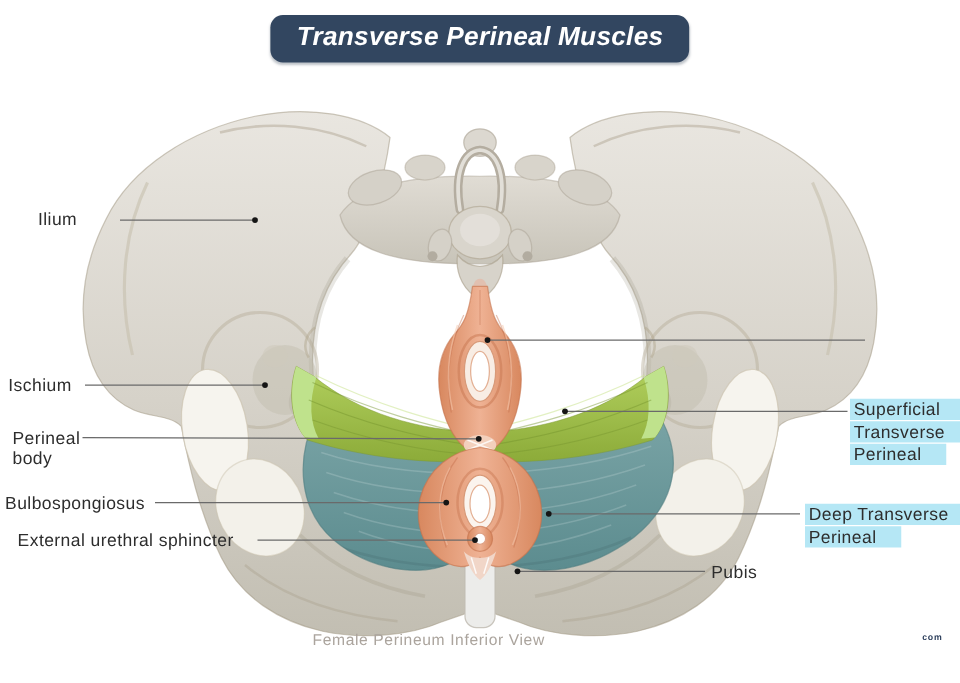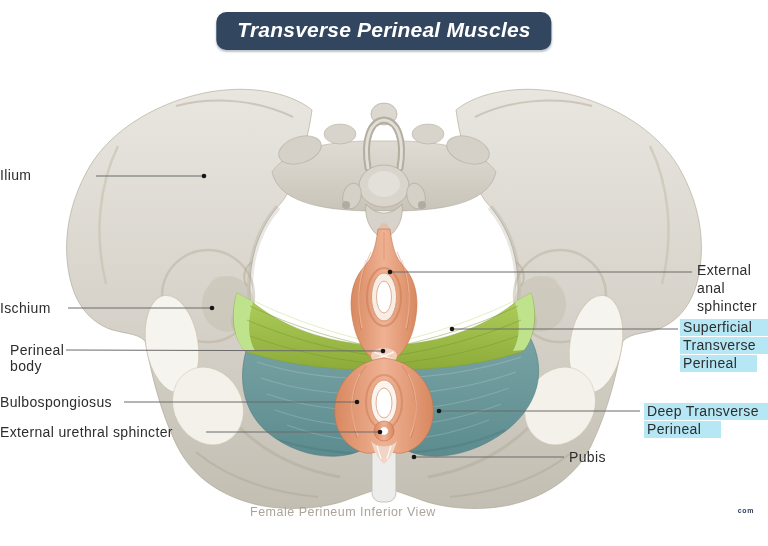--- a/index.html
+++ b/index.html
@@ -9,21 +9,21 @@
   html,body{margin:0;padding:0;background:#ffffff;}
   .stage{position:relative;width:768px;height:546px;background:#ffffff;overflow:hidden;
          font-family:"Liberation Sans","DejaVu Sans",sans-serif;}
   svg{position:absolute;left:0;top:0;}
   .title-badge{position:absolute;left:50%;top:12px;transform:translateX(-50%);
     background:var(--c-title-bg);color:var(--c-title-text);font-weight:bold;font-size:21px;
     padding:6px 21px 8px;border-radius:10px;letter-spacing:.2px;white-space:nowrap;
     box-shadow:0 2px 2px rgba(40,55,75,.3);font-style:italic;}
   .lbl{position:absolute;font-size:14px;color:var(--c-label-text);letter-spacing:.35px;
        line-height:15.5px;white-space:nowrap;}
-  .lbl.ra{text-align:left;}
+  .lbl.ra{text-align:center;}
   .hl{display:table;background:var(--c-highlight);padding:1px 20px 1px 3px;margin-bottom:1px;line-height:15px;}
   .caption{position:absolute;left:250px;top:505px;width:300px;text-align:left;
            font-size:12.5px;color:var(--c-caption-text);letter-spacing:.5px;}
   .brand{position:absolute;right:14px;top:511px;color:var(--c-brand-navy);
          font-weight:bold;font-size:13.5px;letter-spacing:.1px;text-align:right;}
   .brand .tld{display:block;font-size:7px;margin-top:-4px;letter-spacing:.6px;}
 </style>
 </head>
 <body>
 
@@ -203,25 +203,20 @@
     <div>Perineal</div>
     <div>body</div>
   </div>
   <div class="lbl ra" style="left:0;width:120px;top:395px">
     <span>Bulbospongiosus</span>
   </div>
   <div class="lbl ra" style="left:0;width:201px;top:425px">
     <span>External urethral sphincter</span>
   </div>
 
-  <div class="lbl" style="left:697px;top:261px;line-height:18px">
-    <div>External</div>
-    <div>anal</div>
-    <div>sphincter</div>
-  </div>
   <div class="lbl" style="left:680px;top:319px">
     <span class="hl">Superficial</span>
     <span class="hl">Transverse</span>
     <span class="hl">Perineal</span>
   </div>
   <div class="lbl" style="left:644px;top:403px">
     <span class="hl">Deep Transverse</span>
     <span class="hl">Perineal</span>
   </div>
   <div class="lbl" style="left:569px;top:450px">

